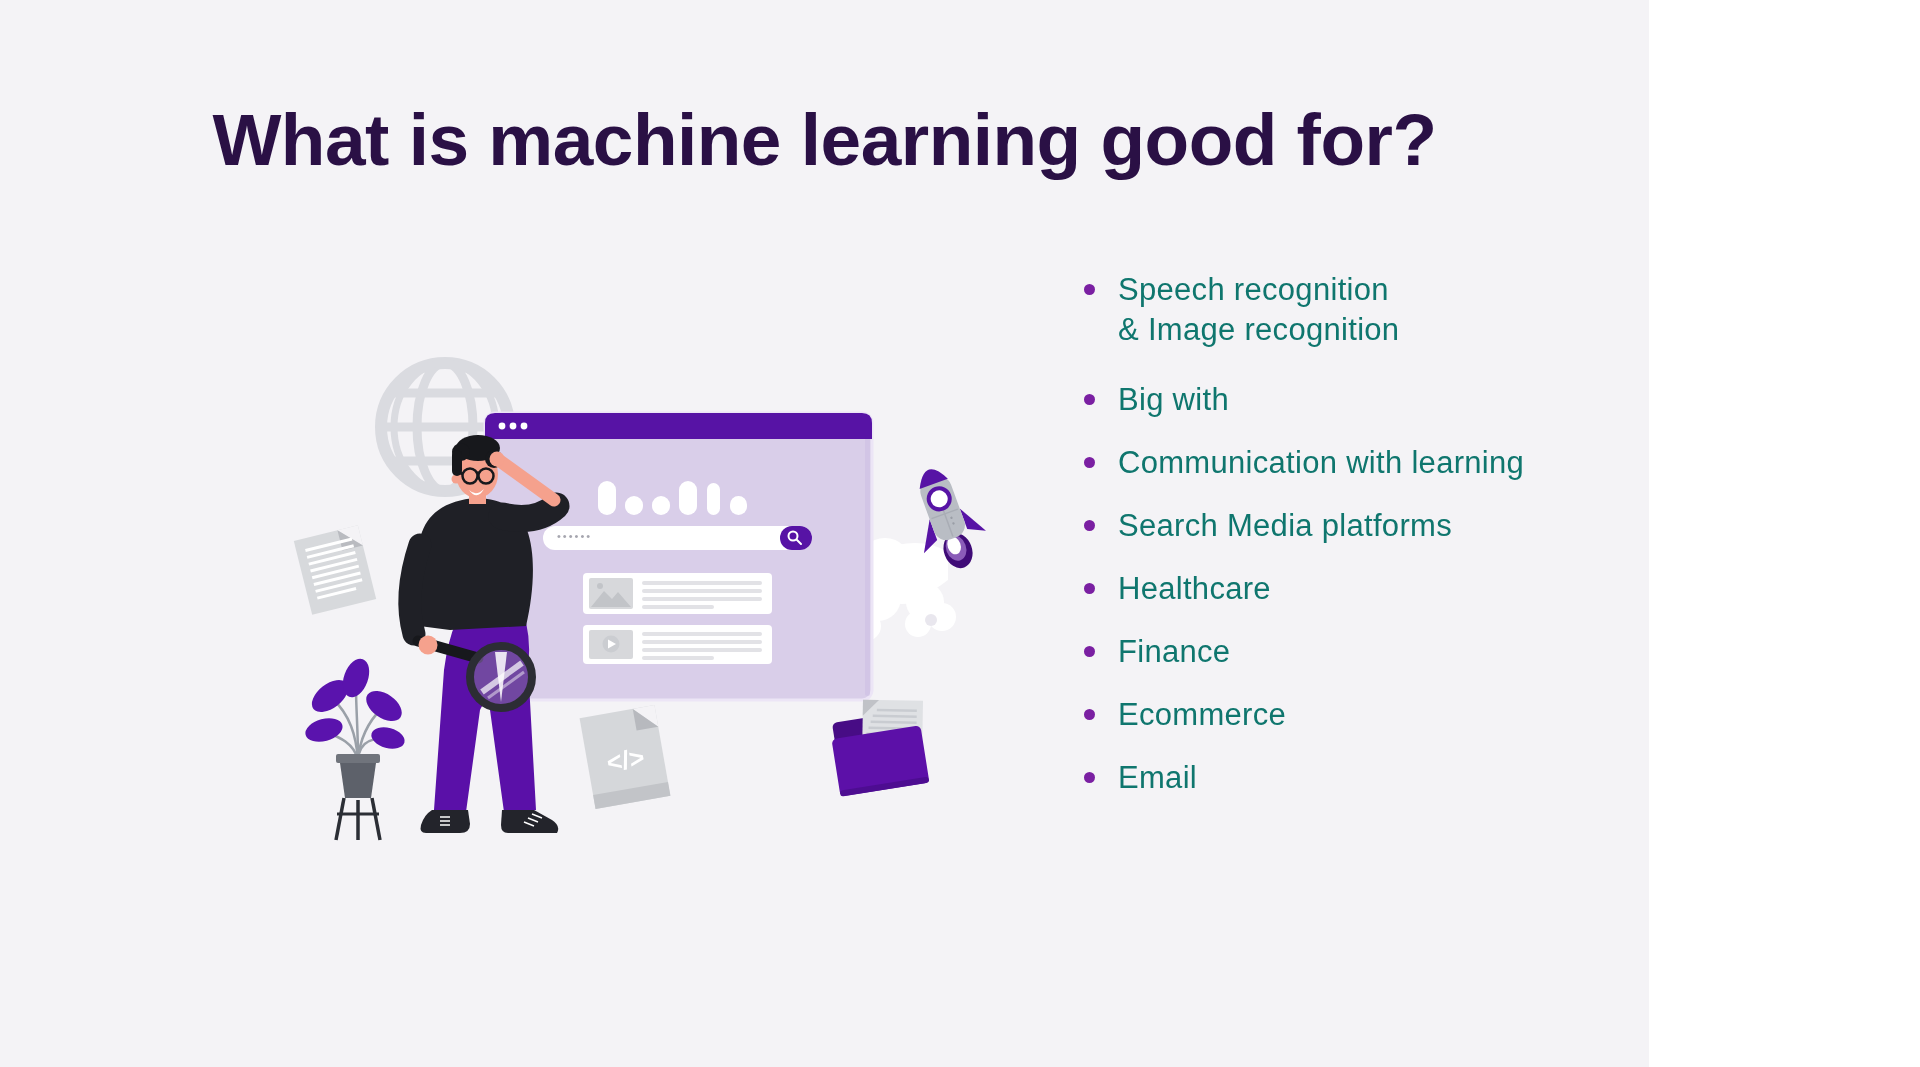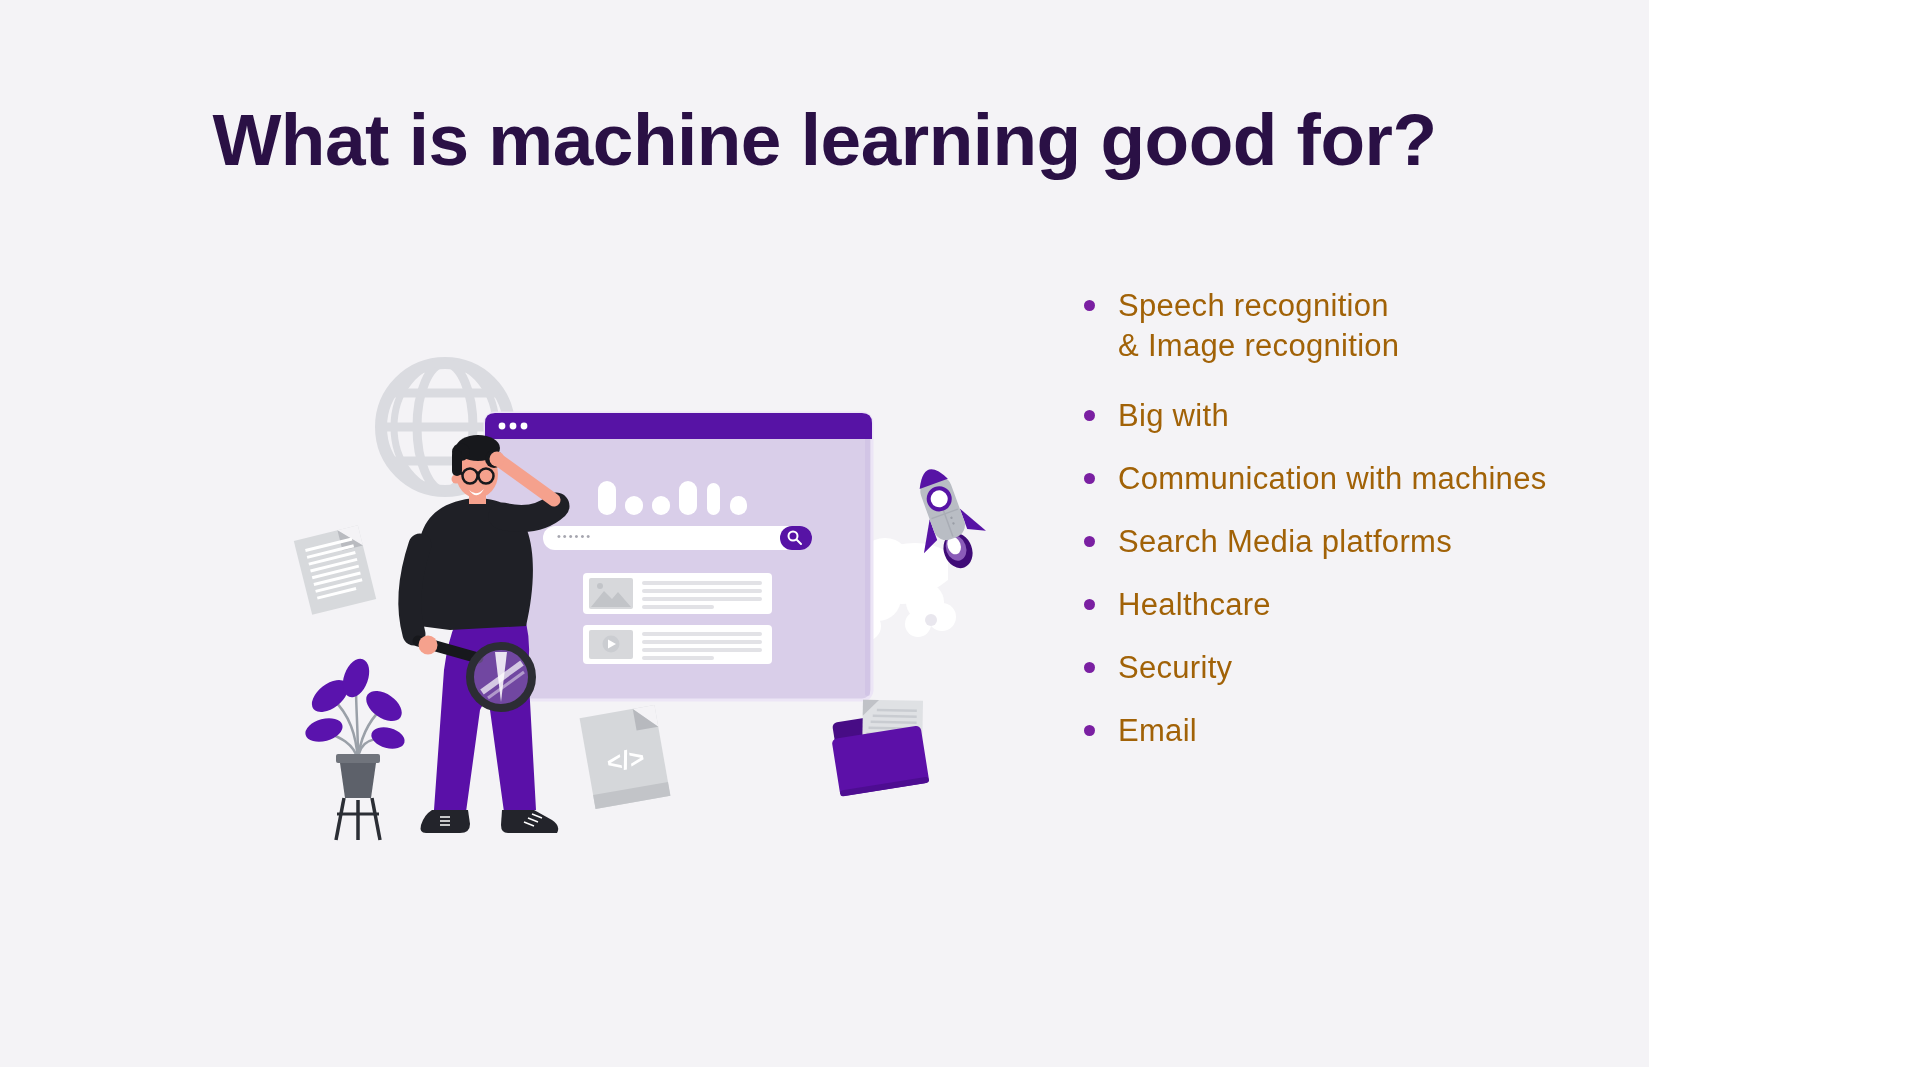--- a/index.html
+++ b/index.html
@@ -5,22 +5,22 @@
   html,body{margin:0;padding:0;}
   body{font-family:"Liberation Sans", sans-serif;}
   .stage{position:relative;width:1649px;height:1067px;background:#f4f3f6;overflow:hidden;}
   h1.title{
     position:absolute;top:100px;left:0;right:0;margin:0;
     text-align:center;font-size:73px;font-weight:700;letter-spacing:-0.5px;
     color:#2a1045;line-height:1.1;
   }
   .illustration{position:absolute;left:280px;top:340px;width:730px;height:530px;}
   ul.use-cases{
-    position:absolute;left:1082px;top:286px;margin:0;padding:0;list-style:none;
-    color:#a16207;font-size:31px;line-height:40px;letter-spacing:0.3px;
+    position:absolute;left:1082px;top:270px;margin:0;padding:0;list-style:none;
+    color:#0f766e;font-size:31px;line-height:40px;letter-spacing:0.3px;
   }
   ul.use-cases li{position:relative;padding-left:36px;margin-bottom:23px;}
   ul.use-cases li:first-child{margin-bottom:30px;}
   ul.use-cases .dot{
     position:absolute;left:2px;top:14px;width:11px;height:11px;border-radius:50%;
     background:#7a1fa2;
   }
   ul.use-cases .label{white-space:pre-line;}
   svg text{font-family:"Liberation Sans", sans-serif;}
 </style>
@@ -242,20 +242,21 @@
         <line x1="202" y1="352" x2="242" y2="323" stroke="#ffffff" stroke-width="6" opacity="0.7"></line>
         <line x1="208" y1="358" x2="244" y2="332" stroke="#ffffff" stroke-width="3" opacity="0.45"></line>
       </g>
     </g>
   </svg>
 
   <ul class="use-cases">
     <li><span class="dot"></span><span class="label">Speech recognition
 &amp; Image recognition</span></li>
     <li><span class="dot"></span><span class="label">Big with</span></li>
-    <li><span class="dot"></span><span class="label">Communication with machines</span></li>
+    <li><span class="dot"></span><span class="label">Communication with learning</span></li>
     <li><span class="dot"></span><span class="label">Search Media platforms</span></li>
     <li><span class="dot"></span><span class="label">Healthcare</span></li>
-    <li><span class="dot"></span><span class="label">Security</span></li>
+    <li><span class="dot"></span><span class="label">Finance</span></li>
+    <li><span class="dot"></span><span class="label">Ecommerce</span></li>
     <li><span class="dot"></span><span class="label">Email</span></li>
   </ul>
 
 </div>
 
 </body></html>

